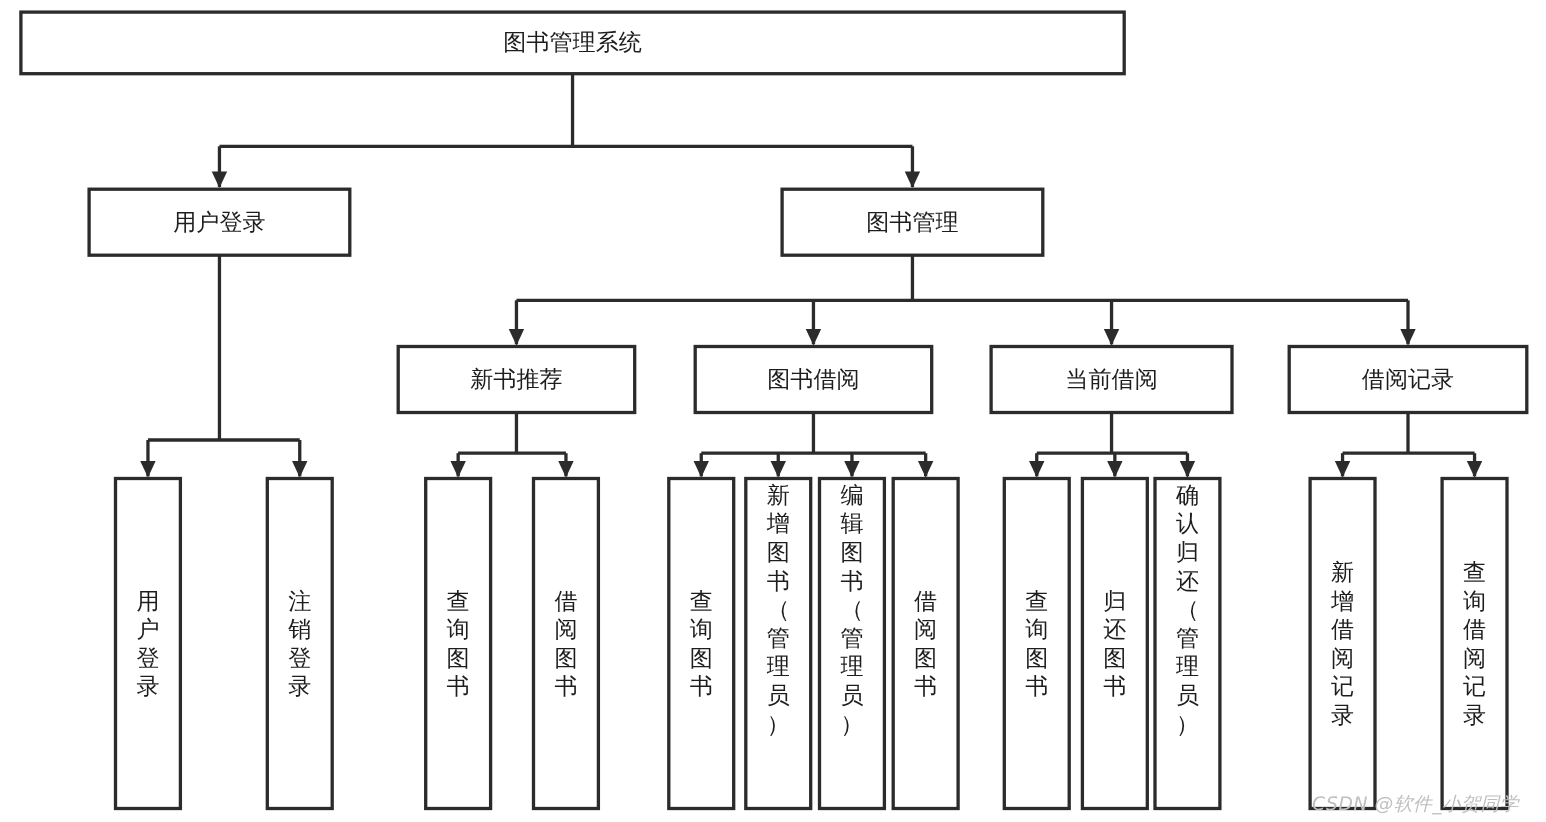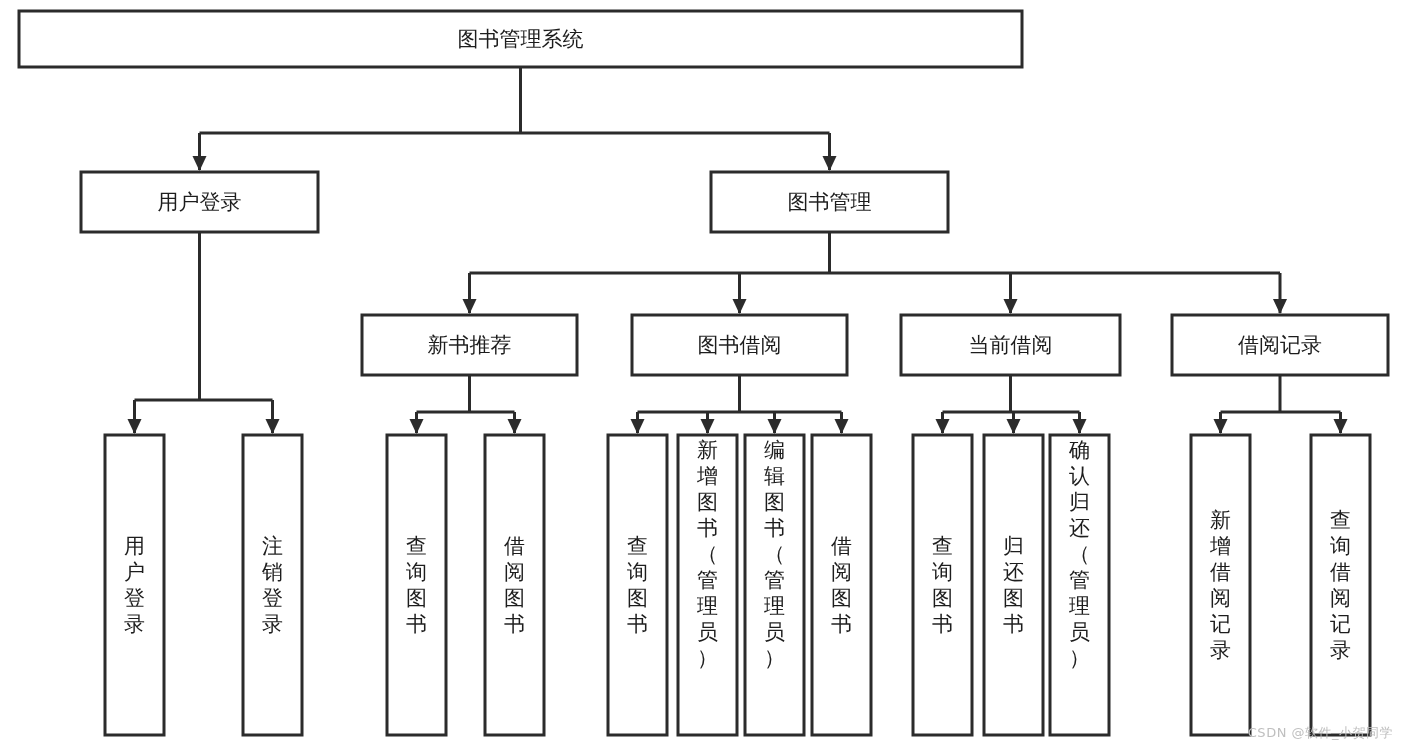--- a/index.html
+++ b/index.html
@@ -47,28 +47,29 @@
     dominant-baseline: middle;
   }
   .node-label-v {
     font-family: "DejaVu Sans", "Liberation Sans", sans-serif;
     font-size: 21px;
     fill: #1d1d1d;
     text-anchor: middle;
   }
   .watermark {
     position: absolute;
-    right: 12px;
+    right: 24px;
     bottom: 5px;
     font-family: "DejaVu Sans", "Liberation Sans", sans-serif;
-    font-size: 13px;
+    font-size: 17px;
     color: #bfbfbf;
     letter-spacing: 0.5px;
     white-space: nowrap;
     pointer-events: none;
+    font-style: italic;
   }
 </style>
 </head>
 <body>
 
 <div id="diagram-root">
   <svg class="flowchart" viewBox="0 0 1405 747" xmlns="http://www.w3.org/2000/svg">
     <g id="connector-layer">
         <line x1="520.5" y1="67" x2="520.5" y2="133" class="connector"></line>
         <line x1="199.5" y1="133" x2="829.5" y2="133" class="connector"></line>

